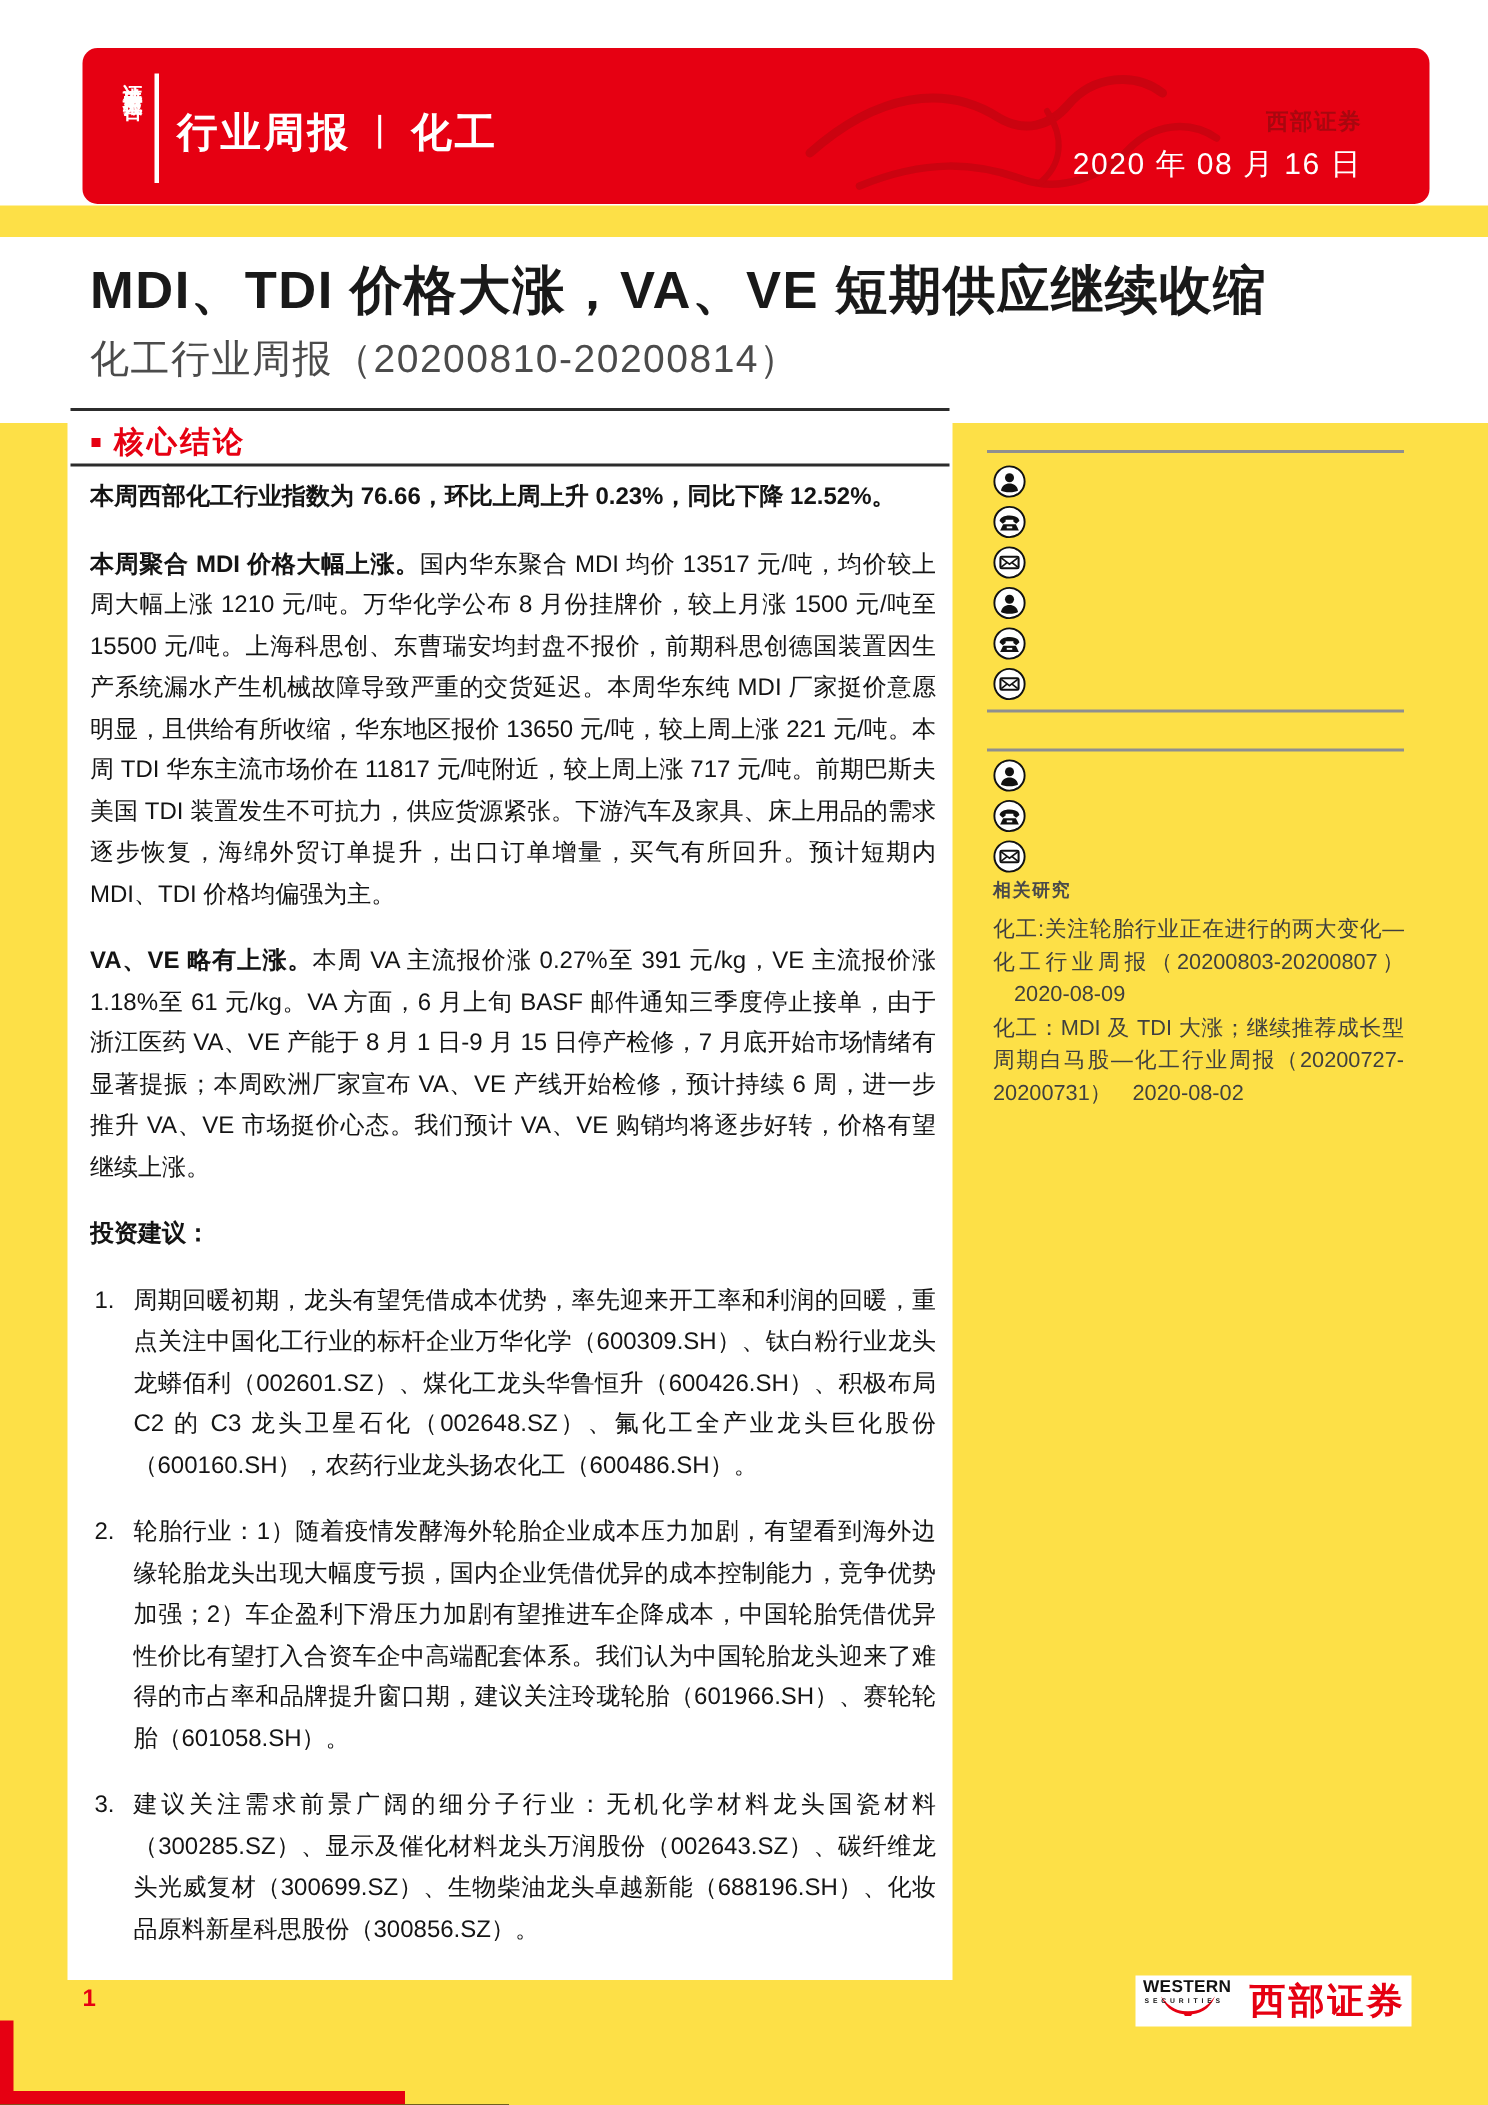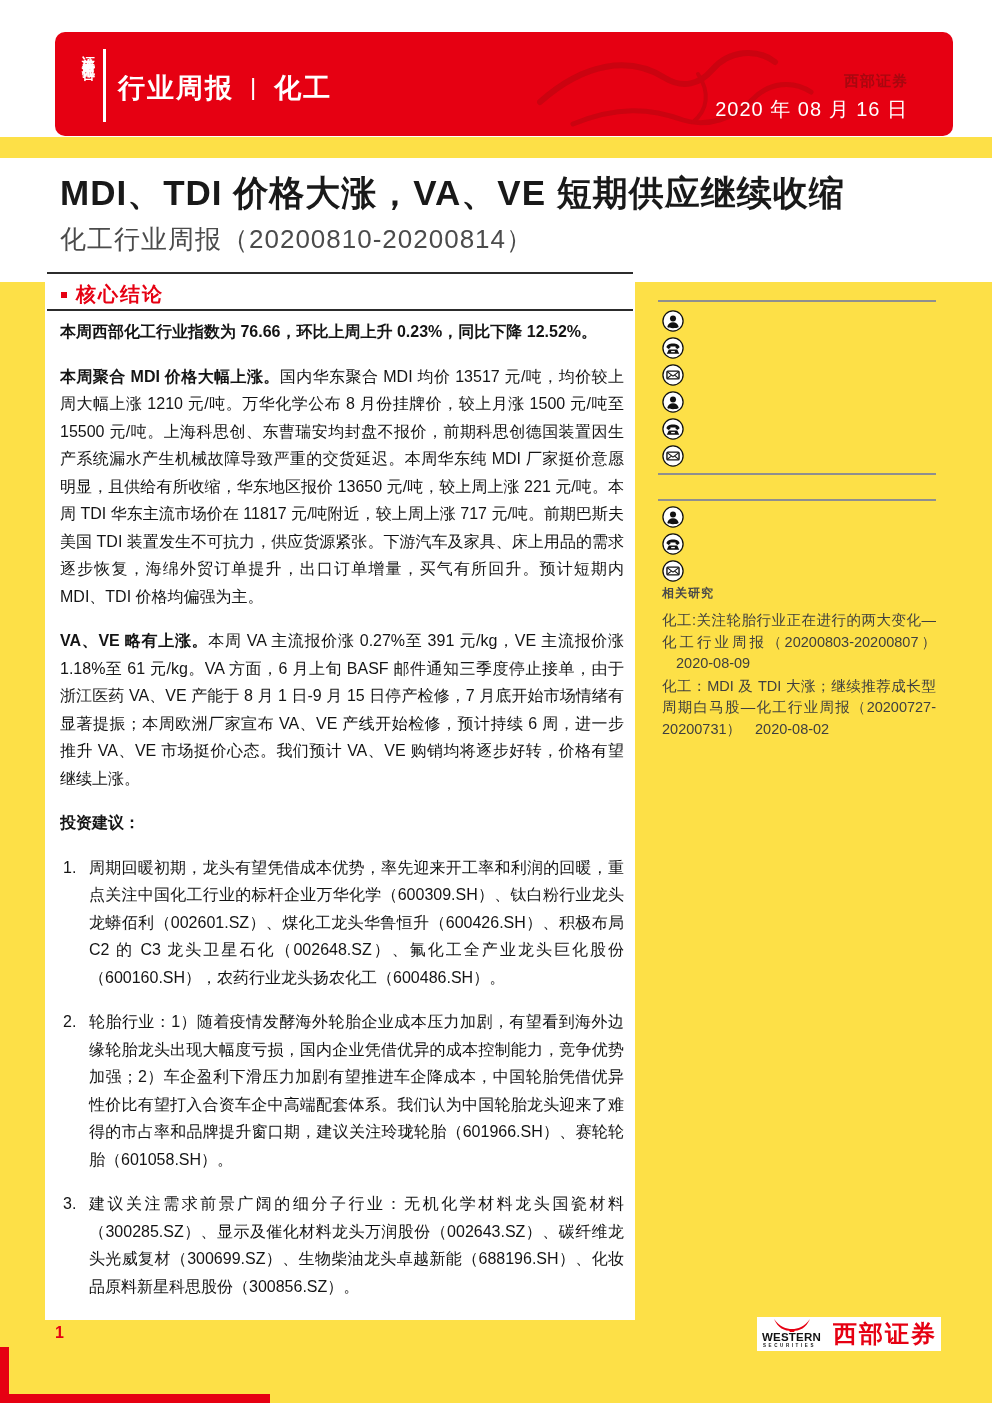--- a/index.html
+++ b/index.html
@@ -44,21 +44,21 @@
   .cicon{width:22px;height:22px;margin-bottom:5px;}
   .related-head{position:absolute;left:4px;top:317px;font-size:12px;font-weight:bold;color:#4a4a4a;
                 letter-spacing:1px;}
   .related-list{position:absolute;left:4px;top:342px;width:274px;font-size:14.5px;line-height:21.5px;
                 color:#3f3f3f;text-align:justify;}
   .related-list p{margin:0 0 1px 0;}
   .rel-date{margin-left:14px;white-space:nowrap;}
   
   .page-num{position:absolute;left:55px;top:1324px;color:#e60012;font-size:16px;font-weight:bold;}
   .logo-box{position:absolute;left:757px;top:1317px;width:184px;height:34px;background:#fff;
-            display:flex;align-items:center;padding:0 4px;box-sizing:border-box;}
+            display:flex;align-items:center;padding:12px 4px;box-sizing:border-box;}
   .logo-left{position:relative;width:64px;height:100%;}
   .logo-bull{position:absolute;left:11px;top:1px;}
   .logo-en{position:absolute;left:1px;bottom:8px;font-size:11.5px;font-weight:800;color:#111;
            letter-spacing:.2px;}
   .logo-en-sub{position:absolute;left:2px;bottom:3px;font-size:4.5px;font-weight:bold;color:#111;
                letter-spacing:2.6px;}
   .logo-cn{margin-left:12px;color:#e60012;font-size:24px;font-weight:bold;letter-spacing:2px;
            white-space:nowrap;}
   .corner-bar-v{position:absolute;left:0;top:1347px;width:9px;height:56px;background:#e60012;}
   .corner-bar-h{position:absolute;left:0;top:1394px;width:270px;height:9px;background:#e60012;}

